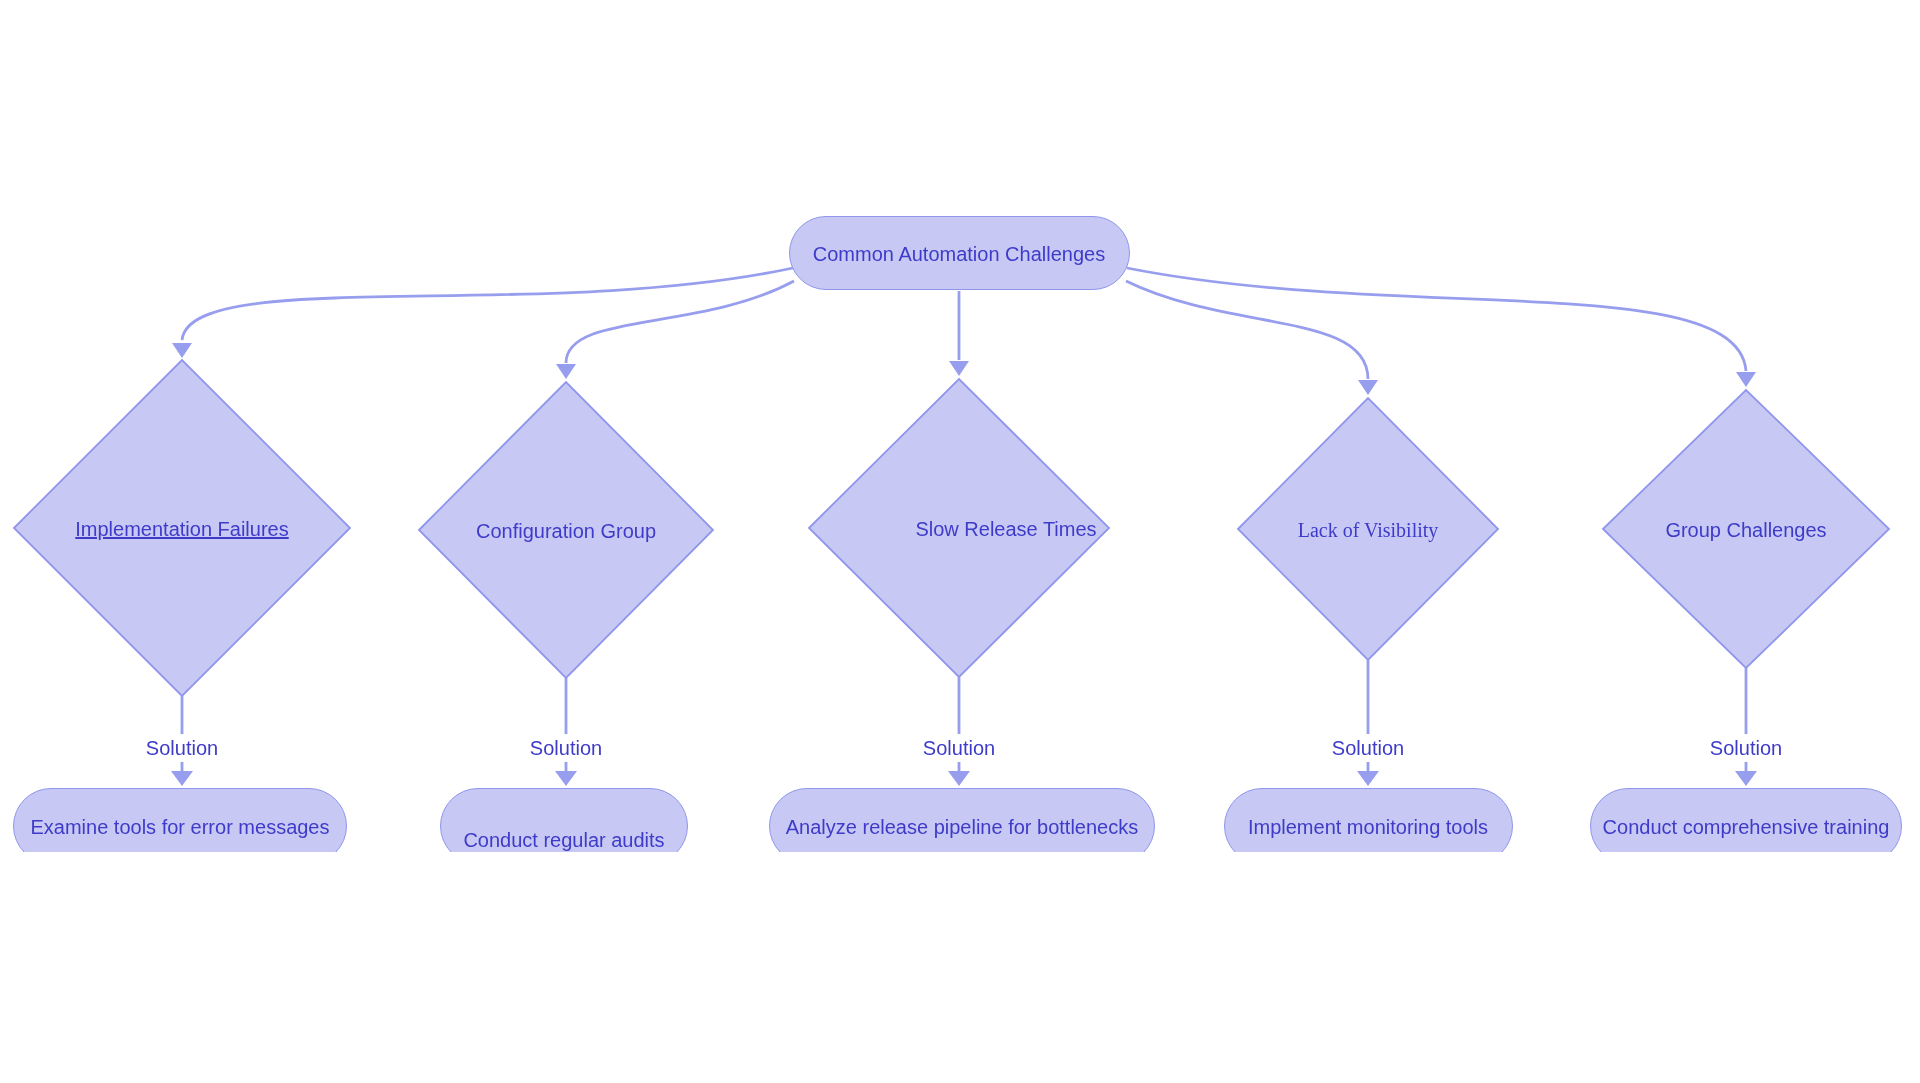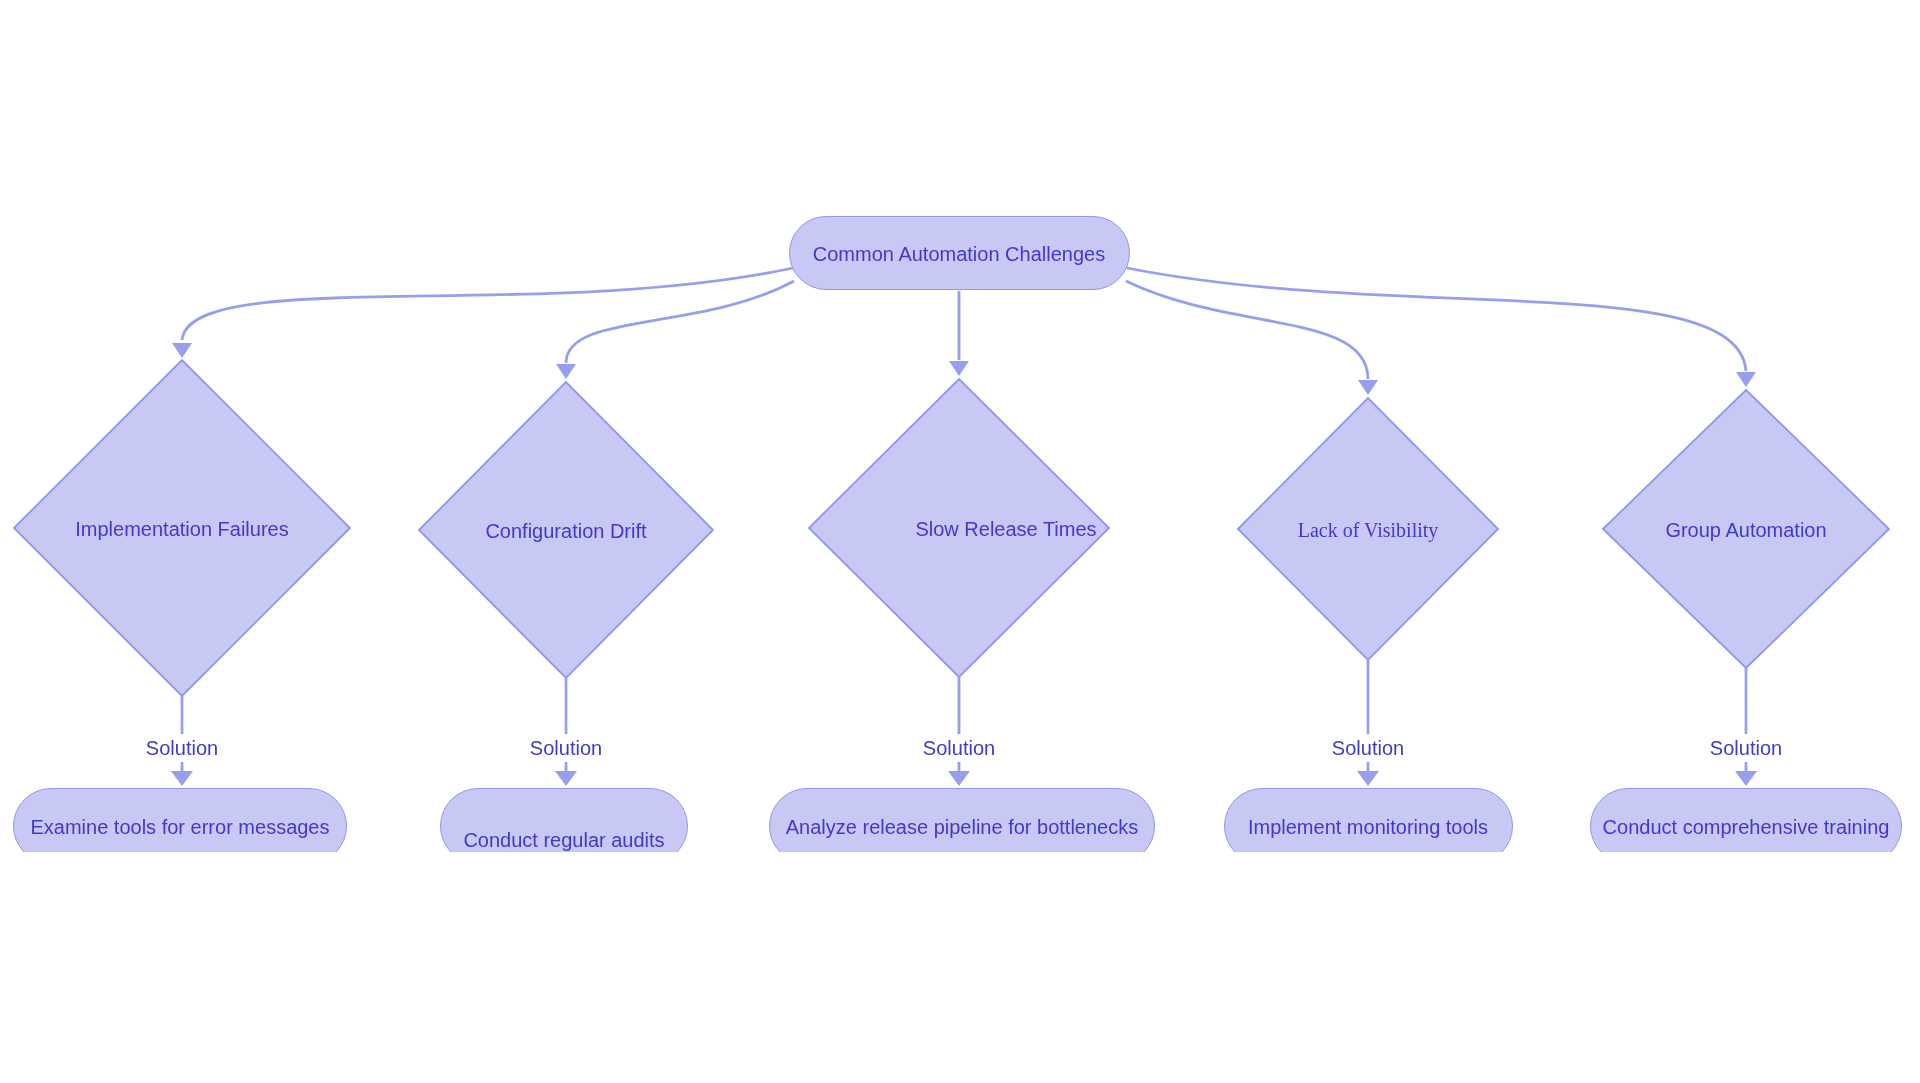--- a/index.html
+++ b/index.html
@@ -96,25 +96,25 @@
     <path class="edge" d="M 1368 660 L 1368 771"></path>
     <polygon class="arrowhead" points="1357,771 1379,771 1368,786"></polygon>
 
     <path class="edge" d="M 1746 668 L 1746 771"></path>
     <polygon class="arrowhead" points="1735,771 1757,771 1746,786"></polygon>
   </svg>
 
   <div class="pill" style="left:789px; top:216px; width:341px; height:74px;"></div>
   <div class="label" style="left:959px; top:254px;">Common Automation Challenges</div>
 
-  <div class="label" style="left:182px; top:529px;">Implementation Failures</div>
-  <div class="label" style="left:566px; top:531px;">Configuration Drift</div>
+  <div class="label" style="left:182px; top:529px;text-decoration:underline;">Implementation Failures</div>
+  <div class="label" style="left:566px; top:531px;">Configuration Group</div>
   <div class="label" style="left:959px; top:529px;margin-left:47px;">Slow Release Times</div>
   <div class="label" style="left:1368px; top:530px;font-family:Liberation Serif, serif;">Lack of Visibility</div>
-  <div class="label" style="left:1746px; top:530px;">Group Automation</div>
+  <div class="label" style="left:1746px; top:530px;">Group Challenges</div>
 
   <div class="label solution-label" style="left:182px; top:748px;">Solution</div>
   <div class="label solution-label" style="left:566px; top:748px;">Solution</div>
   <div class="label solution-label" style="left:959px; top:748px;">Solution</div>
   <div class="label solution-label" style="left:1368px; top:748px;">Solution</div>
   <div class="label solution-label" style="left:1746px; top:748px;">Solution</div>
 
   <div class="pill" style="left:13px; top:788px; width:334px; height:76px;"></div>
   <div class="label" style="left:180px; top:827px;">Examine tools for error messages</div>
 

